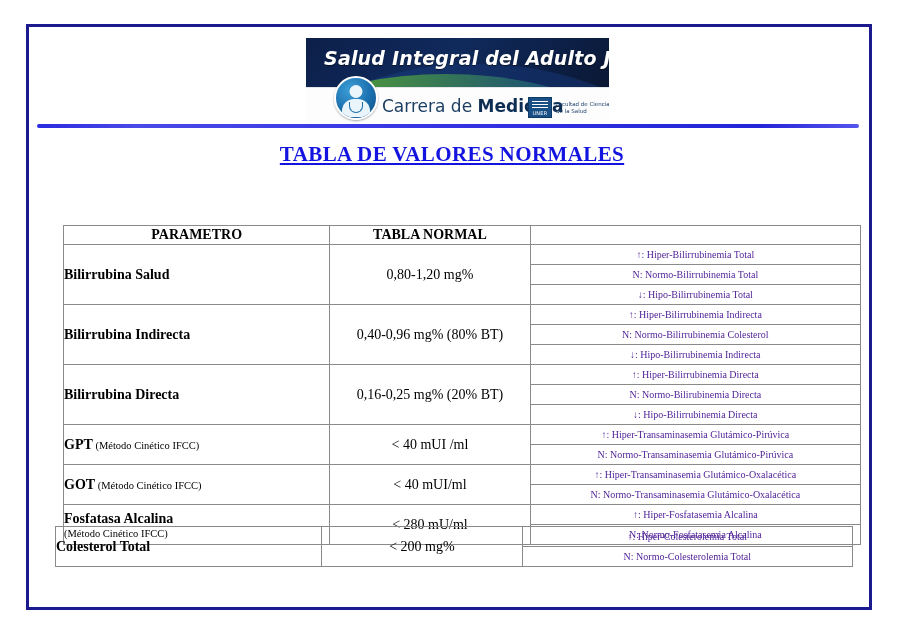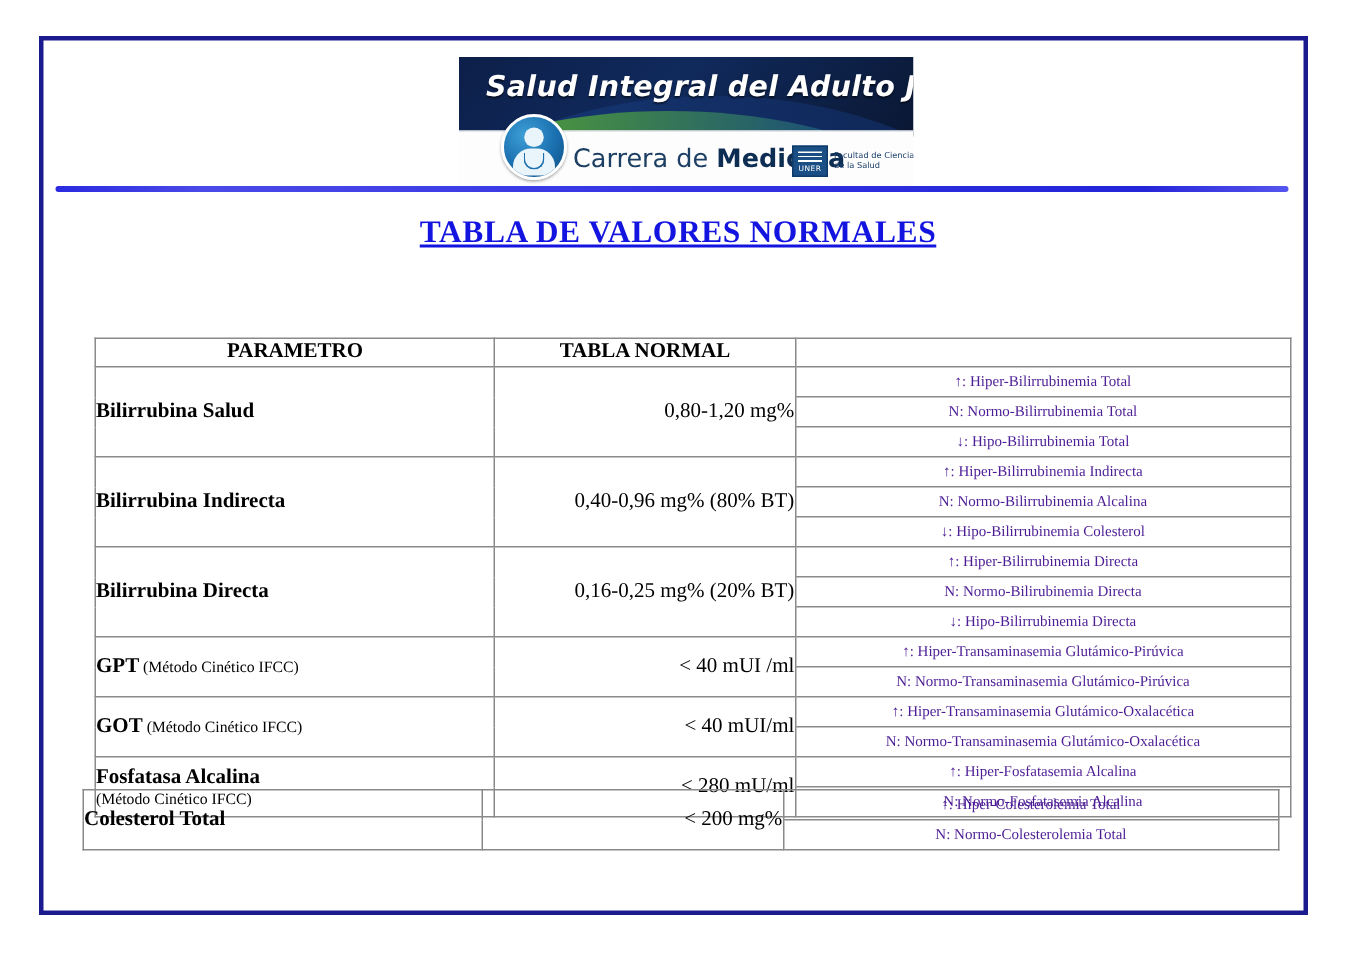--- a/index.html
+++ b/index.html
@@ -247,21 +247,21 @@
     font-weight: normal;
     font-size: 10.5px;
   }
   .param .meth-line {
     display: block;
     font-weight: normal;
     font-size: 10.5px;
     margin-top: 1px;
   }
   .value {
-    text-align: right;
+    text-align: center;
     font-size: 14px;
     color: #000;
   }
   .desc {
     text-align: center;
     font-size: 10px;
     color: #4c1d95;
     height: 19px;
     margin-left: 36px;
   }
@@ -328,24 +328,24 @@
       <tr>
         <td class="desc">↓: Hipo-Bilirrubinemia Total</td>
       </tr>
 
       <tr>
         <td class="param" rowspan="3"><span>Bilirrubina Indirecta</span><span class="meth"></span></td>
         <td class="value" rowspan="3">0,40-0,96 mg% (80% BT)</td>
         <td class="desc">↑: Hiper-Bilirrubinemia Indirecta</td>
       </tr>
       <tr>
-        <td class="desc">N: Normo-Bilirrubinemia Alcalina</td>
-      </tr>
-      <tr>
-        <td class="desc">↓: Hipo-Bilirrubinemia Colesterol</td>
+        <td class="desc">N: Normo-Bilirrubinemia Colesterol</td>
+      </tr>
+      <tr>
+        <td class="desc">↓: Hipo-Bilirrubinemia Indirecta</td>
       </tr>
 
       <tr>
         <td class="param" rowspan="3"><span>Bilirrubina Directa</span><span class="meth"></span></td>
         <td class="value" rowspan="3">0,16-0,25 mg% (20% BT)</td>
         <td class="desc">↑: Hiper-Bilirrubinemia Directa</td>
       </tr>
       <tr>
         <td class="desc">N: Normo-Bilirubinemia Directa</td>
       </tr>

